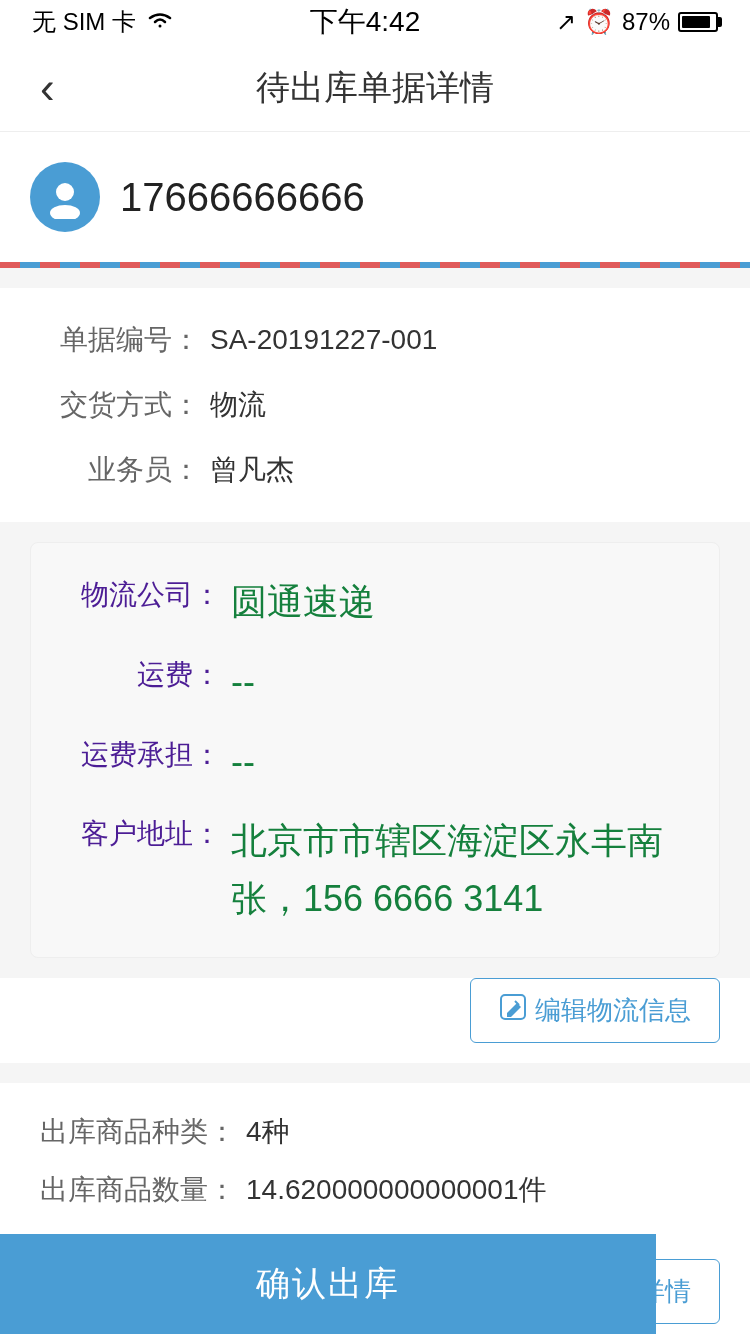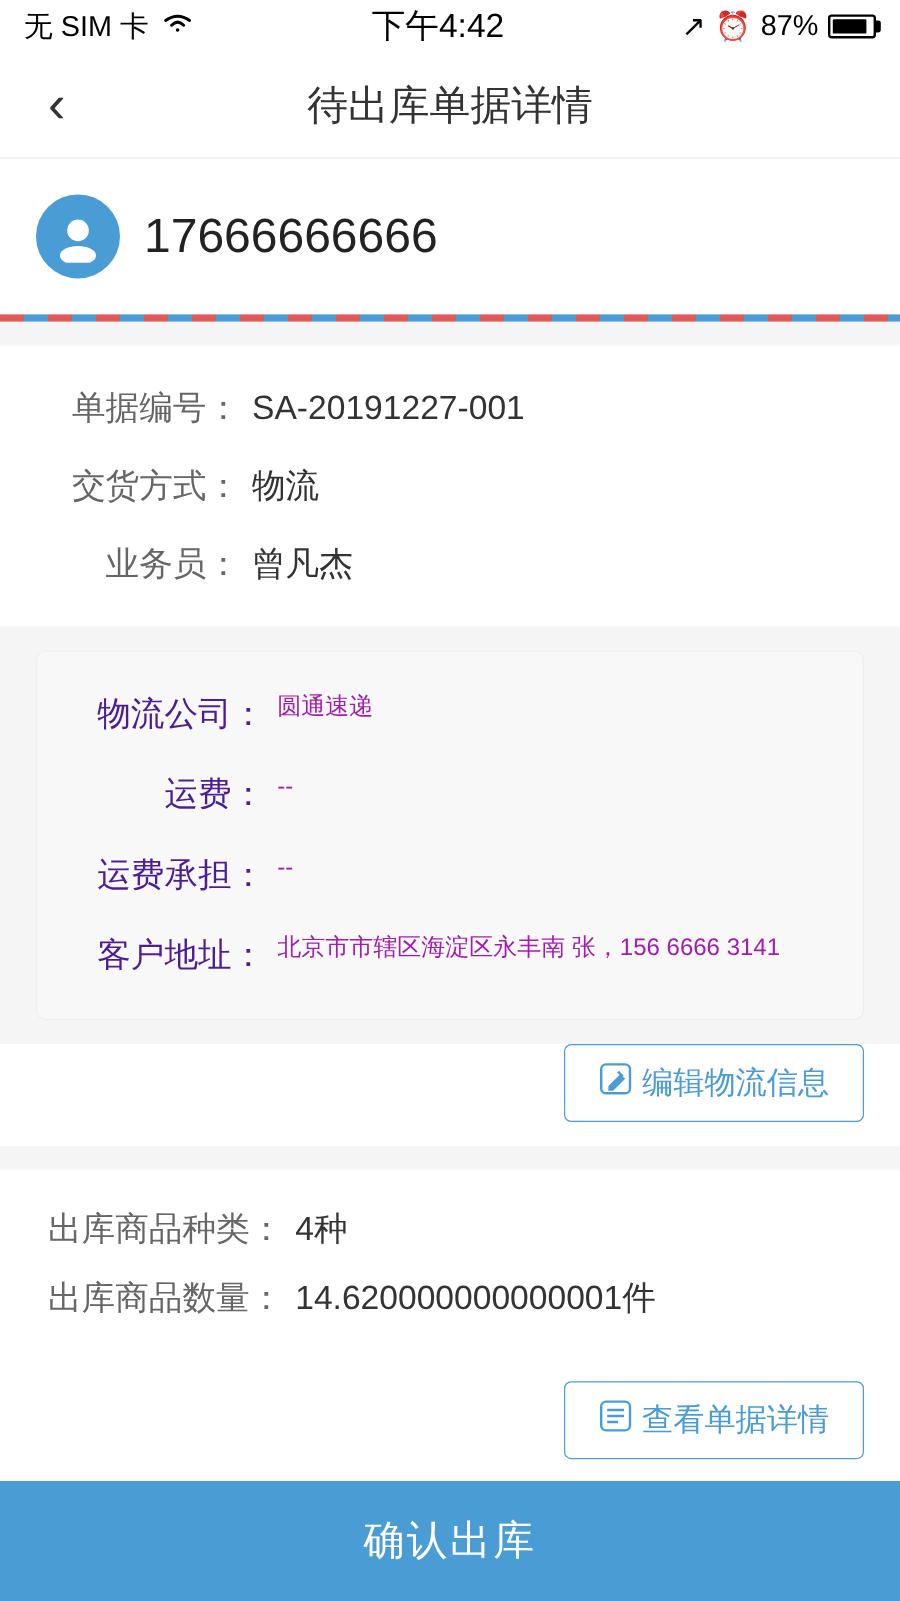--- a/index.html
+++ b/index.html
@@ -11,21 +11,21 @@
       min-height: 1334px;
       font-size: 28px;
       color: #333;
     }
     .status-bar {
       background: #fff;
       height: 44px;
       display: flex;
       align-items: center;
       justify-content: space-between;
-      padding: 0 20px;
+      padding: 0 32px;
       font-size: 24px;
       color: #000;
     }
     .status-left { display: flex; align-items: center; gap: 10px; }
     .status-center { font-size: 28px; font-weight: 500; }
     .status-right { display: flex; align-items: center; gap: 8px; font-size: 24px; }
     .battery {
       width: 40px; height: 20px; border: 2px solid #000; border-radius: 3px;
       position: relative; display: inline-flex; align-items: center; padding: 2px;
     }
@@ -138,22 +138,22 @@
     .logistics-label {
       color: #4c1d95;
       font-size: 28px;
       white-space: nowrap;
       min-width: 160px;
       text-align: right;
       margin-right: 10px;
       flex-shrink: 0;
     }
     .logistics-value {
-      color: #a21caf;
-      font-size: 20px;
+      color: #15803d;
+      font-size: 36px;
       flex: 1;
       display: flex;
       align-items: center;
       gap: 12px;
     }
     .location-icon {
       width: 36px; height: 36px;
       background: #4a9dd4;
       border-radius: 50% 50% 50% 0;
       transform: rotate(-45deg);
@@ -233,21 +233,21 @@
       display: flex;
       align-items: center;
       gap: 8px;
       background: #fff;
       cursor: pointer;
     }
 
     .confirm-btn-wrap {
       position: fixed;
       bottom: 0;
-      width: 750px;
+      width: 656px;
       background: #4a9dd4;
       height: 100px;
       display: flex;
       align-items: center;
       justify-content: center;
     }
     .confirm-btn {
       color: #fff;
       font-size: 34px;
       font-weight: 500;

